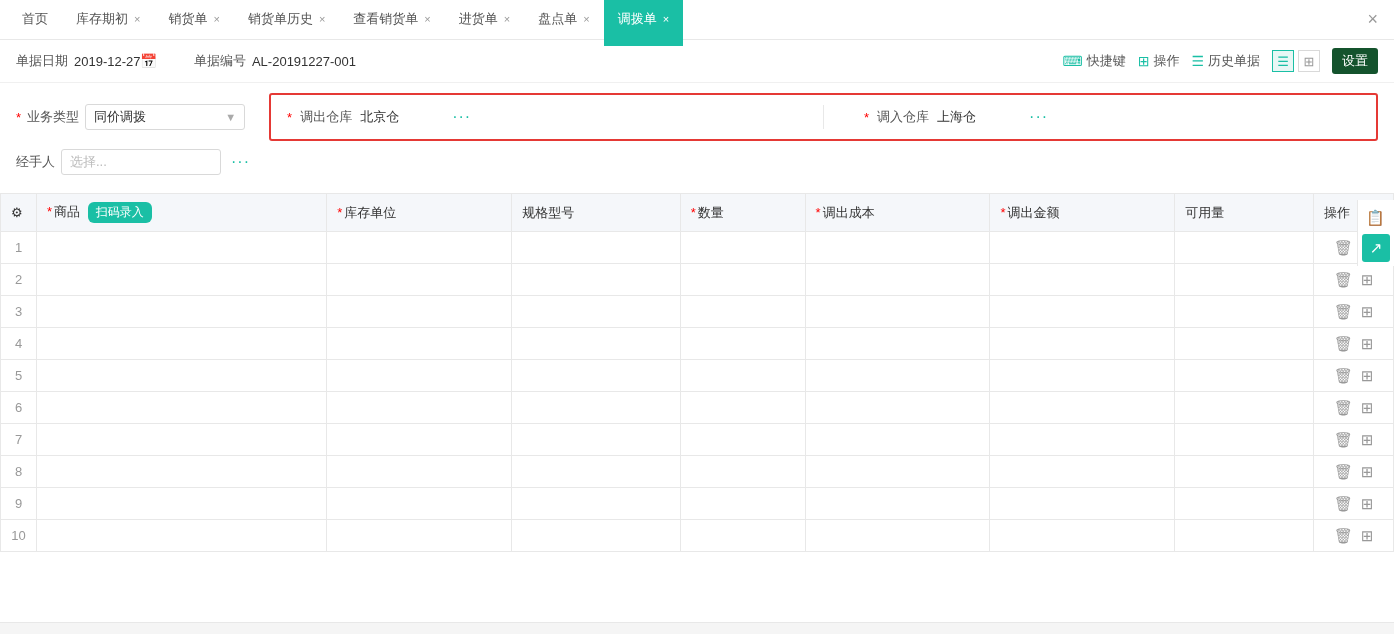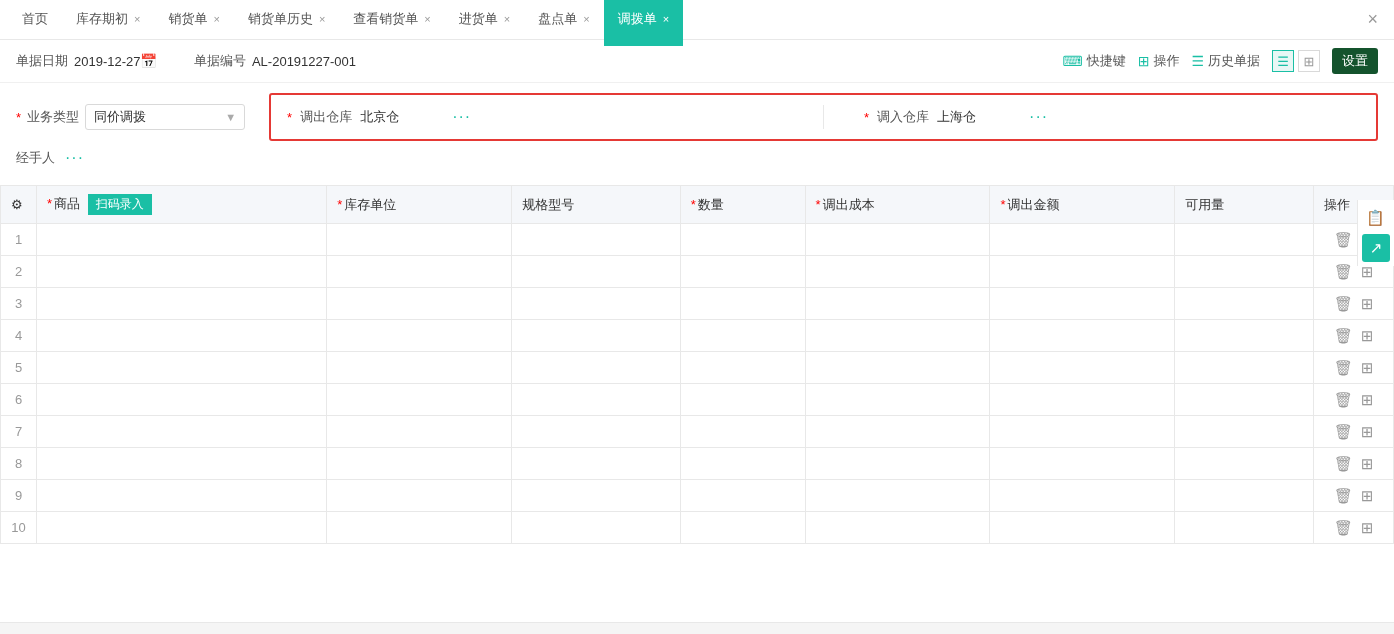--- a/index.html
+++ b/index.html
@@ -223,21 +223,21 @@
     }
     .required-col {
       color: red;
       margin-right: 2px;
     }
     .scan-btn {
       background: #1abfa5;
       color: #fff;
       border: none;
       padding: 2px 8px;
-      border-radius: 0;
+      border-radius: 6px;
       font-size: 12px;
       cursor: pointer;
       margin-left: 4px;
     }
     .cell-ops {
       display: flex;
       align-items: center;
       justify-content: center;
       gap: 8px;
     }
@@ -399,20 +399,23 @@
           <span class="field-label">调入仓库</span>
           <span class="field-value">上海仓</span>
           <span class="field-dots">···</span>
         </div>
       </div>
     </div>
 
     <div class="form-row">
       <div class="form-field">
         <span class="field-label">经手人</span>
+        <div class="field-select" style="min-width:160px;">
+          <span class="field-select-value" style="color:#bbb;">选择...</span>
+        </div>
         <span class="field-dots">···</span>
       </div>
     </div>
   </div>
 
   <div class="table-container">
     <table class="data-table">
       <thead>
         <tr>
           <th class="th-gear">⚙</th>

